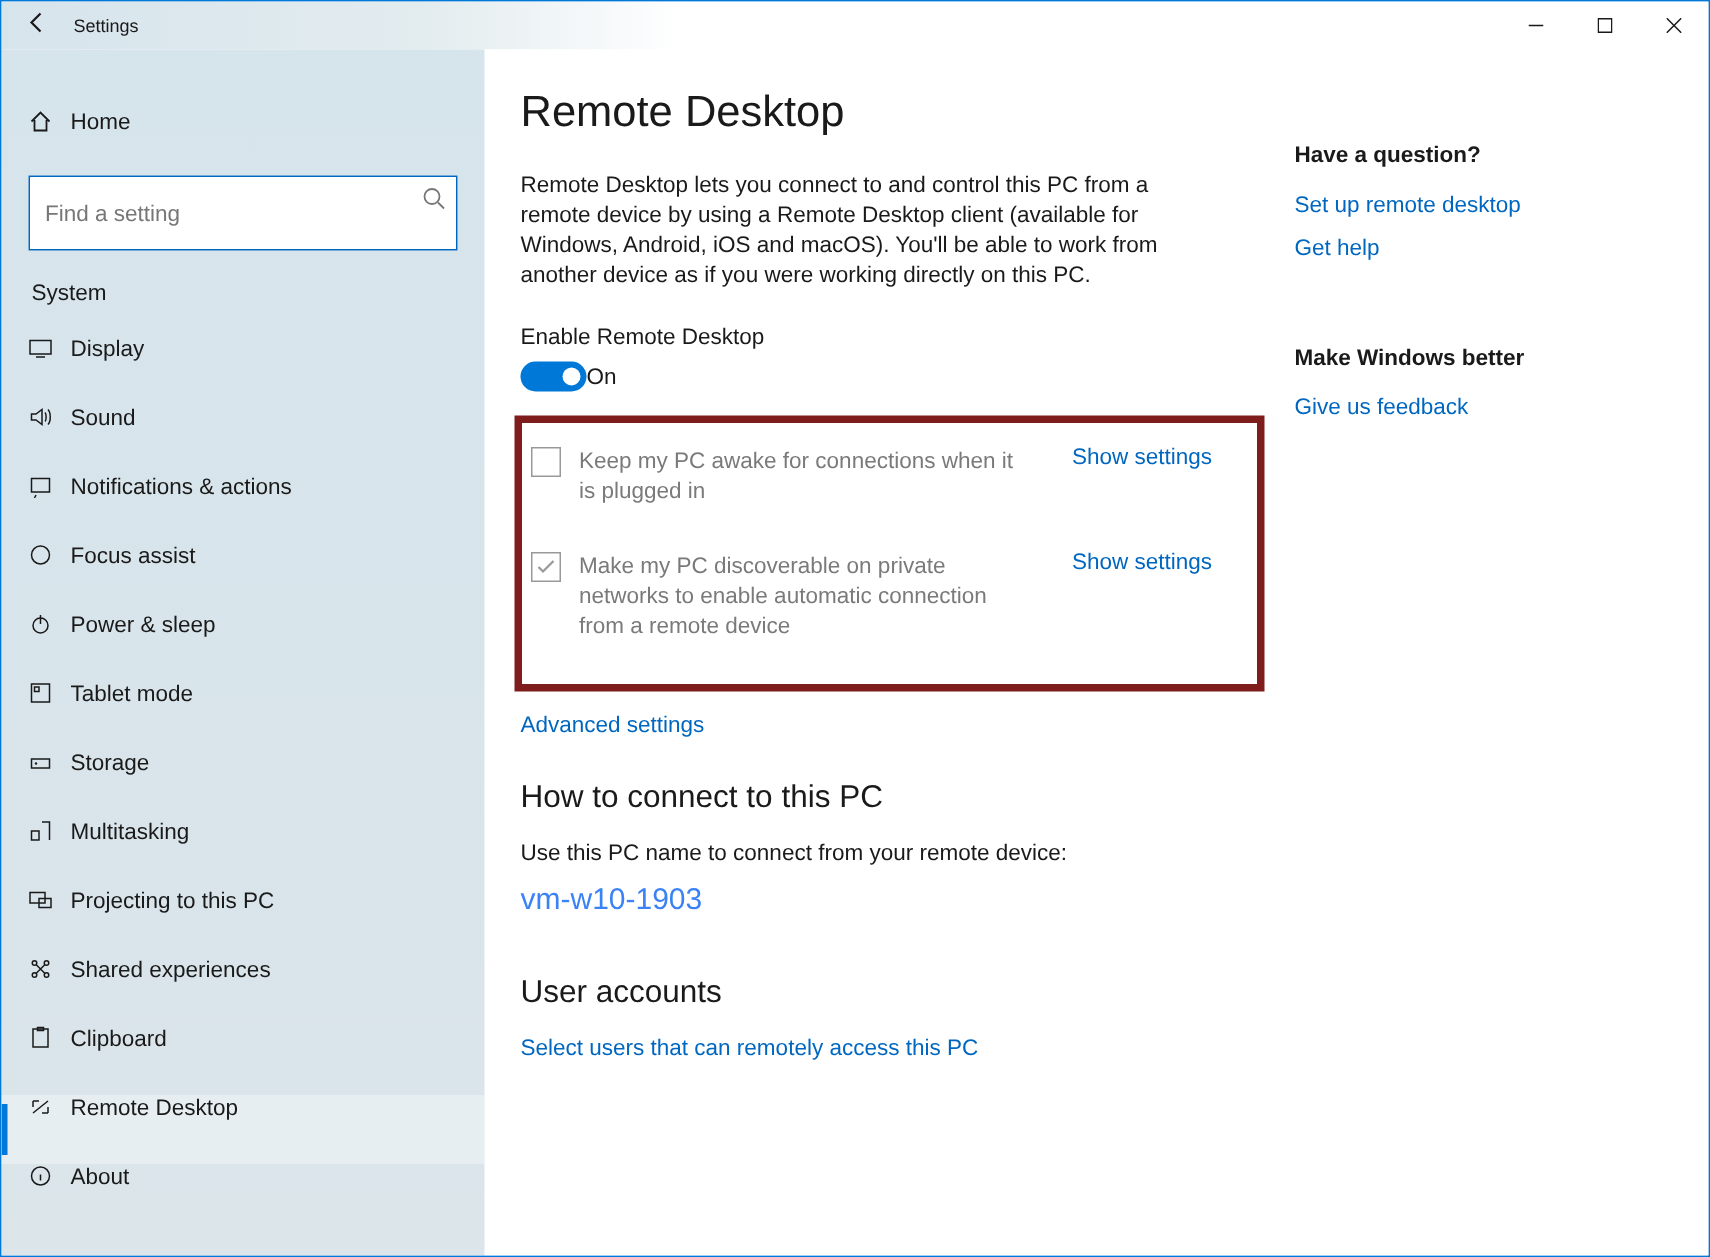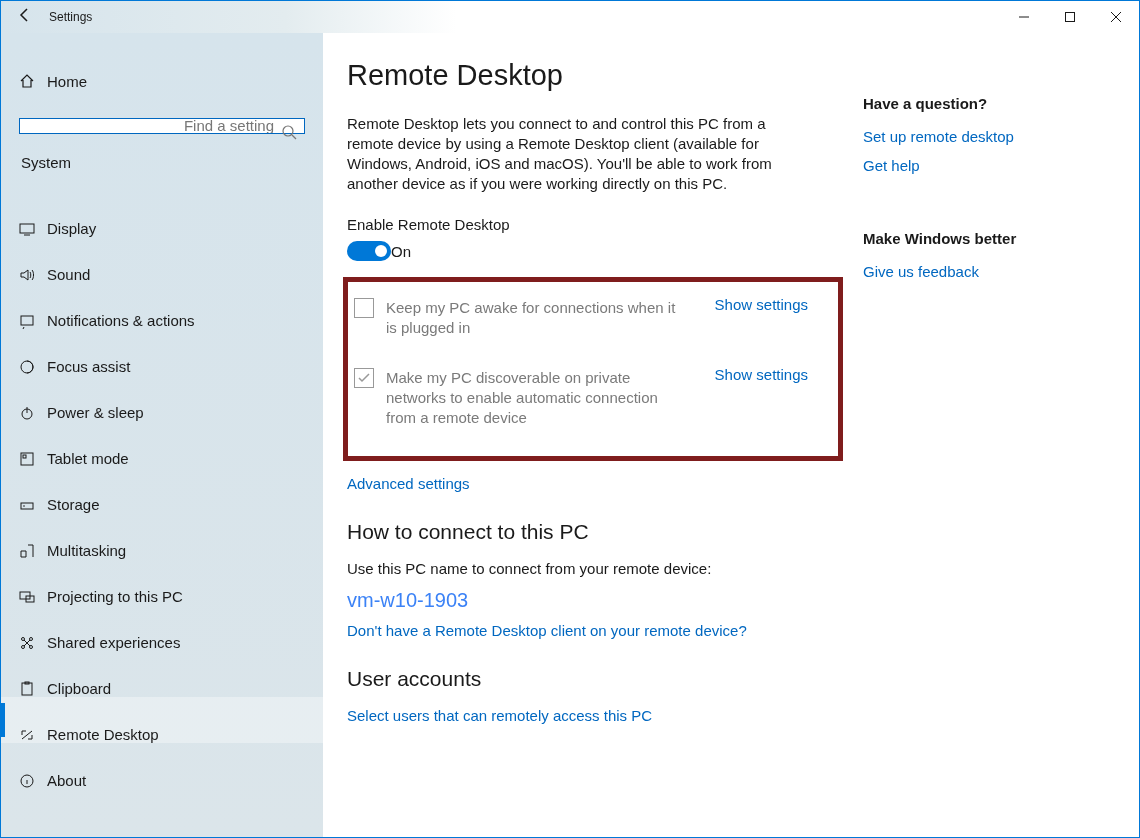--- a/index.html
+++ b/index.html
@@ -16,26 +16,26 @@
 
   .columns { display:flex; height:calc(100% - 32px); }
 
   
   .sidebar { width:324px; background:linear-gradient(to bottom,#d6e4ec 0%, #dbe5ea 100%); padding-top:28px; position:relative; }
   .sidebar-inner { padding:0 0 0 0; }
   .home-row { display:flex; align-items:center; height:40px; padding-left:18px; margin-bottom:16px; cursor:default;}
   .home-row .icon { width:28px; display:flex; justify-content:flex-start; }
   .home-row .label { font-size:15px; }
   .search-wrap { margin:0 18px 20px 18px; position:relative; }
-  .search-input { width:100%; height:16px; border:1px solid #0067c0; background:#fff; outline:none; padding:0 30px 0 10px; font-size:15px; color:#666;text-align:right; }
+  .search-input { width:100%; height:50px; border:1px solid #0067c0; background:#fff; outline:none; padding:0 30px 0 10px; font-size:15px; color:#666; }
   .search-input::placeholder { color:#777; }
   .search-icon { position:absolute; right:8px; top:7px; }
   .cat { font-weight:400; padding:0 18px 0 20px; margin-bottom:20px; }
   .navlist { }
-  .navitem { display:flex; align-items:flex-end; height:46px; padding-left:18px; cursor:default; position:relative;}
+  .navitem { display:flex; align-items:flex-start; height:46px; padding-left:18px; cursor:default; position:relative;}
   .navitem.selected::before { content:""; position:absolute; left:0; top:6px; bottom:6px; width:4px; background:#0078d7; }
   .navitem.selected { background:rgba(255,255,255,.35); }
   .navitem .icon { width:28px; display:flex; justify-content:flex-start; color:#1a1a1a;}
   .navitem .label { font-size:15px; }
 
   
   .main { flex:1; background:#fff; display:flex; }
   .content { padding:26px 0 0 24px; width:520px;}
   .right { padding:62px 30px 0 20px; width:296px;}
   h1 { font-weight:500; font-size:29px; margin:0 0 22px 0; }
@@ -260,21 +260,20 @@
           <span class="show link">Show settings</span>
         </div>
       </div>
 
       <span class="link">Advanced settings</span>
       <div class="gap"></div>
 
       <h2>How to connect to this PC</h2>
       <div class="pcname-label">Use this PC name to connect from your remote device:</div>
       <div class="pcname">vm-w10-1903</div>
-      <span class="link">Don't have a Remote Desktop client on your remote device?</span>
       <div class="gap"></div>
 
       <h2>User accounts</h2>
       <span class="link">Select users that can remotely access this PC</span>
     </div>
 
     <div class="right">
       <div class="blk">
         <h3>Have a question?</h3>
         <span class="link">Set up remote desktop</span>

